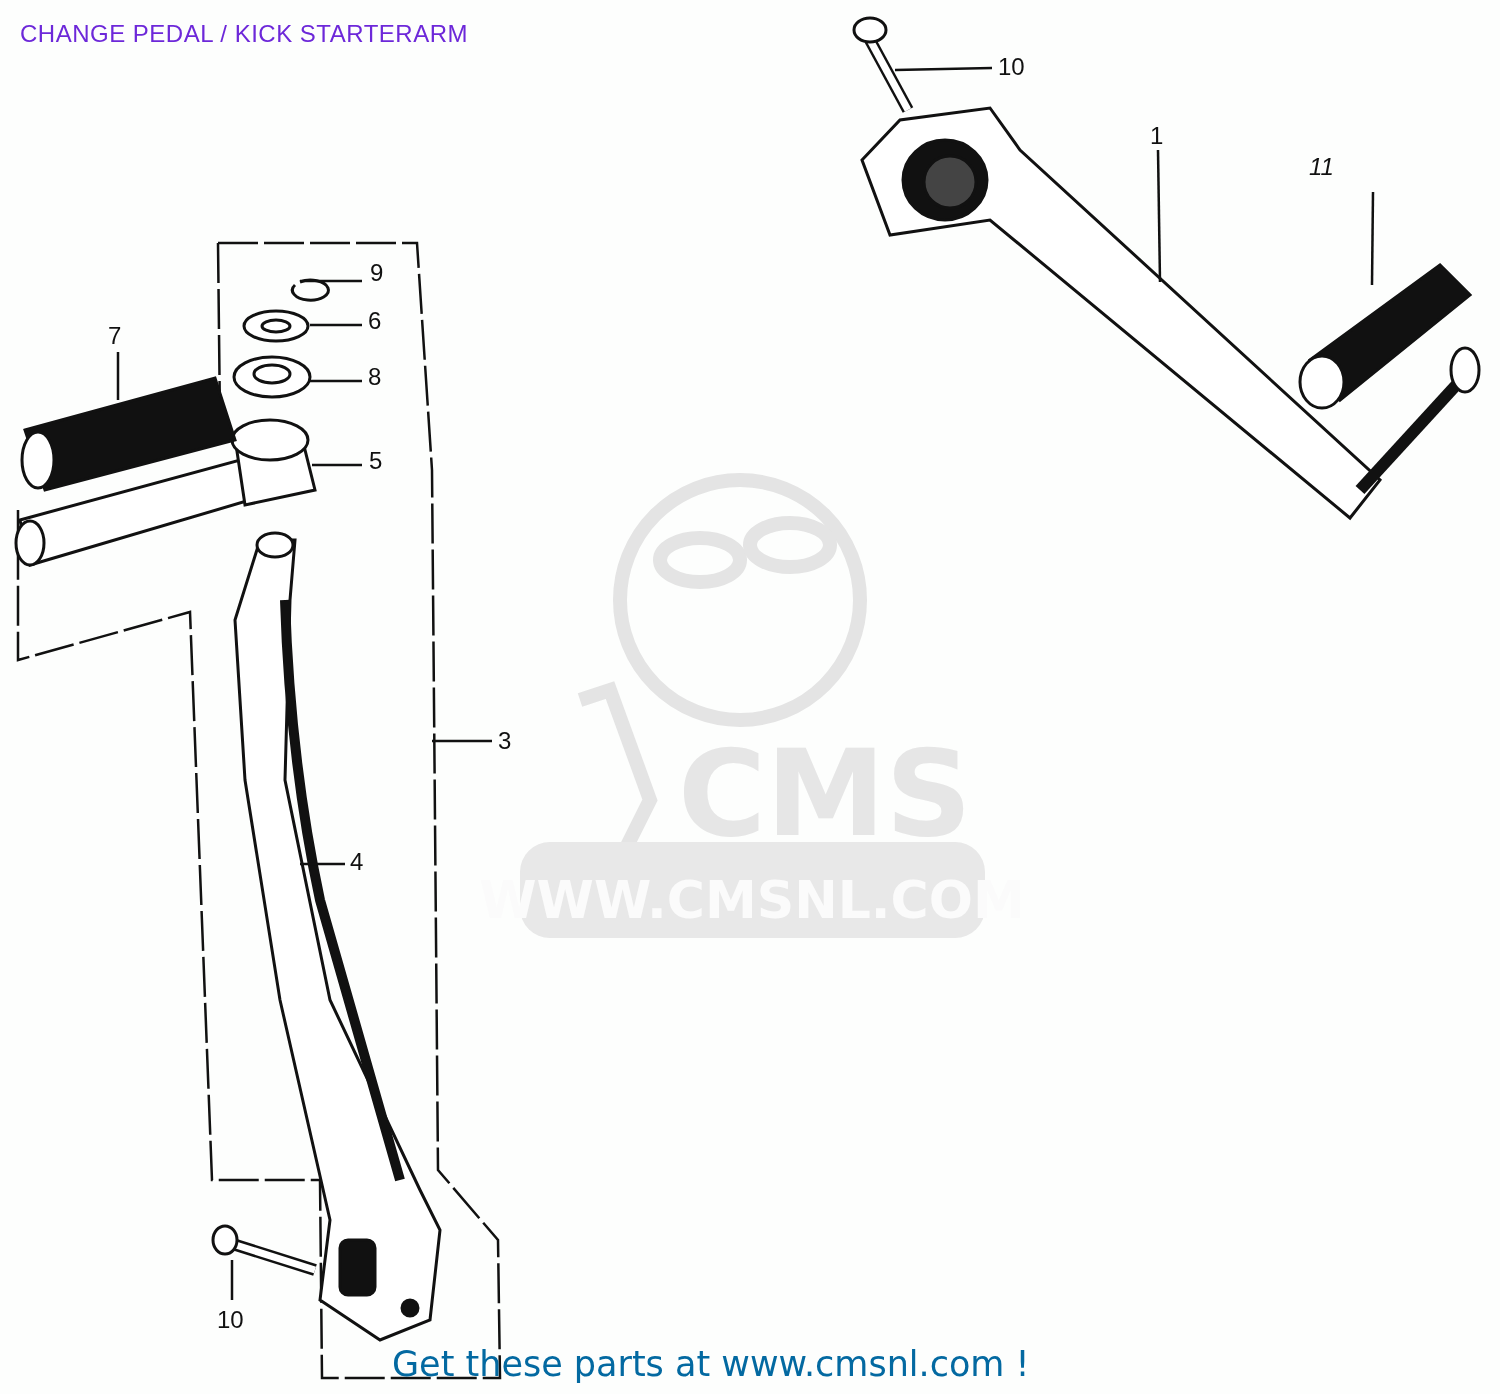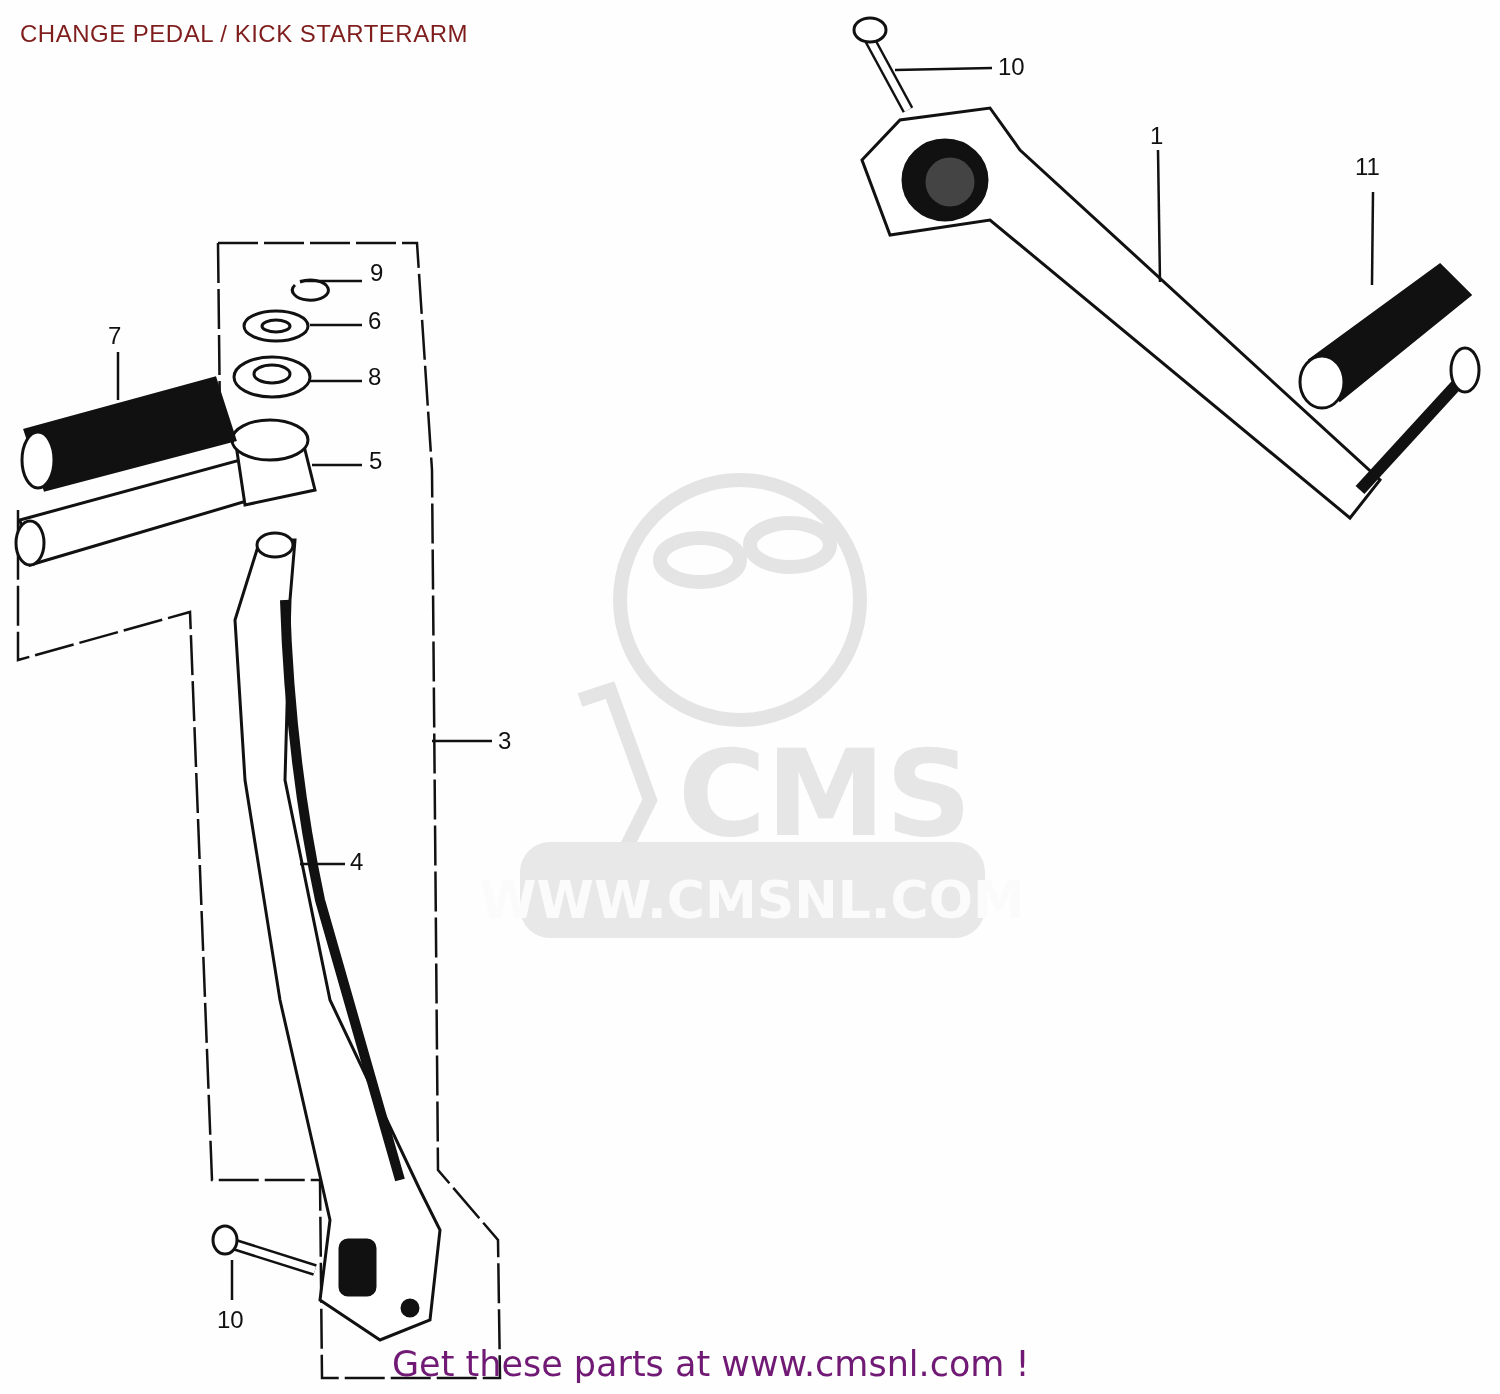--- a/index.html
+++ b/index.html
@@ -1,19 +1,19 @@
 <!DOCTYPE html>
 <html><head>
 <meta charset="utf-8">
 <style>
   html, body { margin: 0; padding: 0; background: #fdfefd; }
   body { width: 1500px; height: 1394px; position: relative; overflow: hidden; font-family: "Liberation Sans", sans-serif; }
-  .title { position: absolute; left: 20px; top: 20px; font-size: 24px; color: #7f1d1d; letter-spacing: 0.5px; }
+  .title { position: absolute; left: 20px; top: 20px; font-size: 24px; color: #6d28d9; letter-spacing: 0.5px; }
   .callout { position: absolute; font-size: 24px; color: #111; font-family: "Liberation Sans", sans-serif; }
-  .footer { position: absolute; left: 392px; top: 1344px; font-size: 35px; color: #701a75; font-family: "DejaVu Sans", sans-serif; }
+  .footer { position: absolute; left: 392px; top: 1344px; font-size: 35px; color: #0369a1; font-family: "DejaVu Sans", sans-serif; }
   svg.diagram { position: absolute; left: 0; top: 0; }
   .wm-text { font-family: "DejaVu Sans", sans-serif; font-weight: bold; }
 </style>
 </head>
 <body>
 
 <div class="title">CHANGE PEDAL / KICK STARTERARM</div>
 
 <svg class="diagram" width="1500" height="1394" viewBox="0 0 1500 1394">
 
@@ -82,15 +82,15 @@
 <div class="callout" style="left:1150px;top:122px;">1</div>
 <div class="callout" style="left:498px;top:727px;">3</div>
 <div class="callout" style="left:350px;top:848px;">4</div>
 <div class="callout" style="left:369px;top:447px;">5</div>
 <div class="callout" style="left:368px;top:307px;">6</div>
 <div class="callout" style="left:108px;top:322px;">7</div>
 <div class="callout" style="left:368px;top:363px;">8</div>
 <div class="callout" style="left:370px;top:259px;">9</div>
 <div class="callout" style="left:998px;top:53px;">10</div>
 <div class="callout" style="left:217px;top:1306px;">10</div>
-<div class="callout" style="left:1355px;top:153px;">11</div>
+<div class="callout" style="left:1309px;top:153px;font-style:italic;">11</div>
 
 <a class="footer">Get these parts at www.cmsnl.com !</a>
 
 </body></html>

